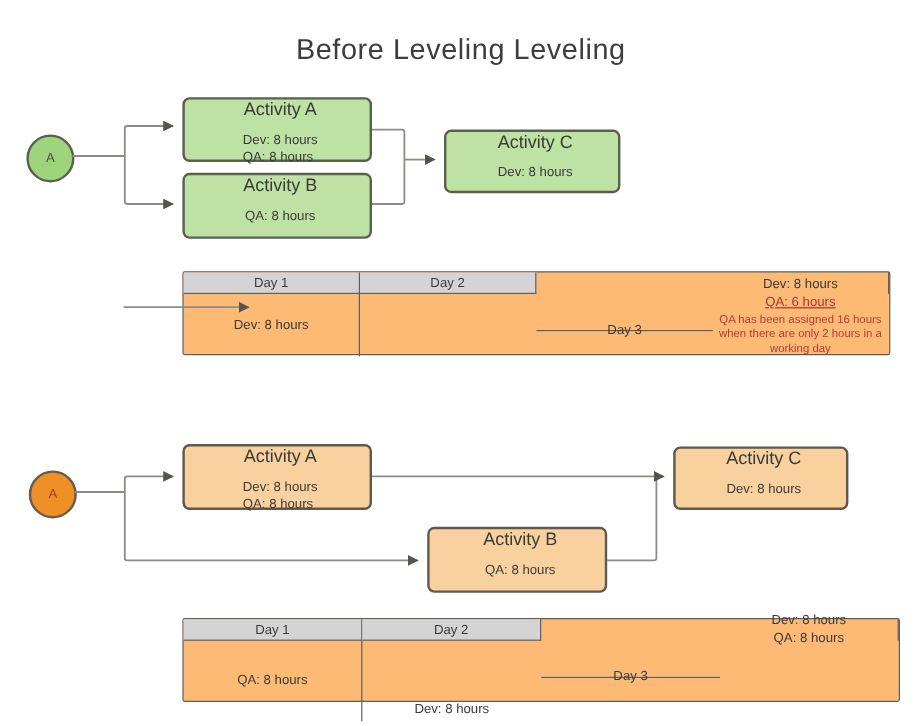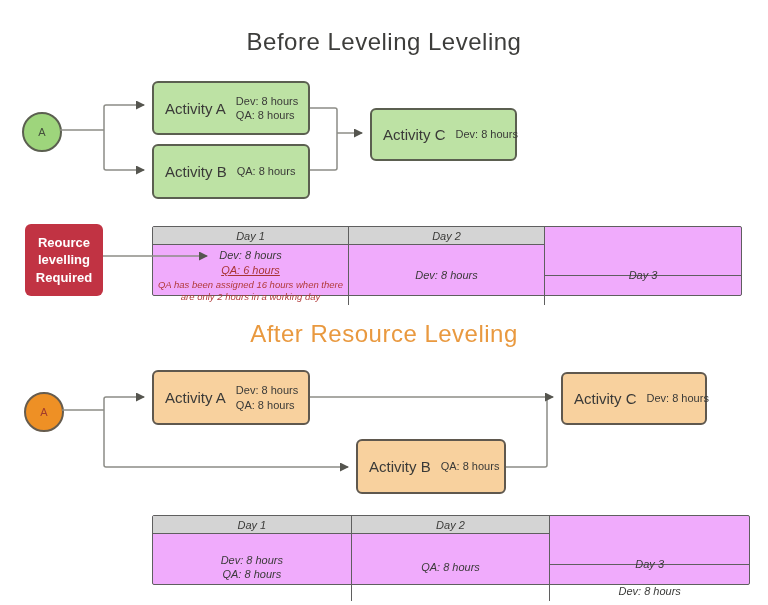--- a/index.html
+++ b/index.html
@@ -14,21 +14,21 @@
   .start-circle{
     position:absolute;width:36px;height:36px;border-radius:50%;
     border:2px solid #5b5f50;display:flex;align-items:center;justify-content:center;
     font-size:11px;z-index:2;
   }
   .circle-before{left:22px;top:112px;background:#9ed57c;color:#44503c;}
   .circle-after{left:24px;top:392px;background:#ee9025;color:#a23c2c;border-color:#665c4e;}
 
   .act-box{
     position:absolute;border-radius:6px;display:flex;align-items:center;
-    gap:10px;padding:0 6px 0 11px;box-sizing:border-box;z-index:2;
+    gap:10px;padding:0 6px 0 11px;box-sizing:border-box;z-index:2;flex-direction:column;
   }
   .green{background:#bde2a4;border:2px solid #5b5f50;}
   .orange{background:#f8d19e;border:2px solid #5f584e;}
   .act-label{font-size:15px;color:#3a3a38;white-space:nowrap;}
   .act-detail{font-size:11px;line-height:1.3;color:#3a3a38;white-space:nowrap;}
 
   .box-a-before{left:152px;top:81px;width:158px;height:54px;}
   .box-b-before{left:152px;top:144px;width:158px;height:55px;}
   .box-c-before{left:370px;top:108px;width:147px;height:53px;}
   .box-a-after{left:152px;top:370px;width:158px;height:55px;}
@@ -36,23 +36,23 @@
   .box-c-after{left:561px;top:372px;width:146px;height:53px;}
 
   .warn-box{
     position:absolute;left:25px;top:224px;width:78px;height:72px;
     background:#c13343;border-radius:6px;color:#ffffff;font-weight:bold;
     font-size:13px;line-height:1.35;display:flex;align-items:center;
     justify-content:center;text-align:center;padding:2px;box-sizing:border-box;z-index:2;
   }
 
   .rl-table{
-    position:absolute;display:grid;grid-template-columns:1fr 1fr 1fr;
+    position:absolute;display:grid;grid-template-columns:1fr 1fr 1fr 1fr;
     grid-template-rows:18px 1fr;border:1.5px solid #5f5f5f;border-radius:2px;
-    background:#f0abfc;z-index:1;box-sizing:border-box;font-style:italic;
+    background:#fdba74;z-index:1;box-sizing:border-box;
   }
   .t1{left:152px;top:226px;width:590px;height:70px;}
   .t2{left:152px;top:515px;width:598px;height:70px;}
   .th{
     background:#d4d4d4;border-bottom:1.5px solid #5f5f5f;border-right:1.5px solid #5f5f5f;
     font-size:11px;display:flex;align-items:center;justify-content:center;color:#3a3a38;
   }
   .th.last,.td.last{border-right:none;margin-top:48px;}
   .td{
     border-right:1.5px solid #5f5f5f;font-size:11px;line-height:1.35;
@@ -114,42 +114,38 @@
   <div class="act-box green box-b-before">
     <span class="act-label">Activity B</span>
     <span class="act-detail">QA: 8 hours</span>
   </div>
 
   <div class="act-box green box-c-before">
     <span class="act-label">Activity C</span>
     <span class="act-detail">Dev: 8 hours</span>
   </div>
 
-  <div class="warn-box">
-    <span>Reource levelling Required</span>
-  </div>
 
   <div class="rl-table t1">
     <div class="th">Day 1</div>
     <div class="th">Day 2</div>
     <div class="th last">Day 3</div>
     <div class="td top">
       <span>Dev: 8 hours</span>
       <span class="qa-over">QA: 6 hours</span>
       <span class="red-note">QA has been assigned 16 hours when there are only 2 hours in a working day</span>
     </div>
     <div class="td">
       <span>Dev: 8 hours</span>
     </div>
     <div class="td last">
       <span></span>
     </div>
   </div>
 
-  <div class="sec-title title-after">After Resource Leveling</div>
 
   <div class="start-circle circle-after">
     <span>A</span>
   </div>
 
   <div class="act-box orange box-a-after">
     <span class="act-label">Activity A</span>
     <span class="act-detail">
       <span>Dev: 8 hours</span><br>
       <span>QA: 8 hours</span>

